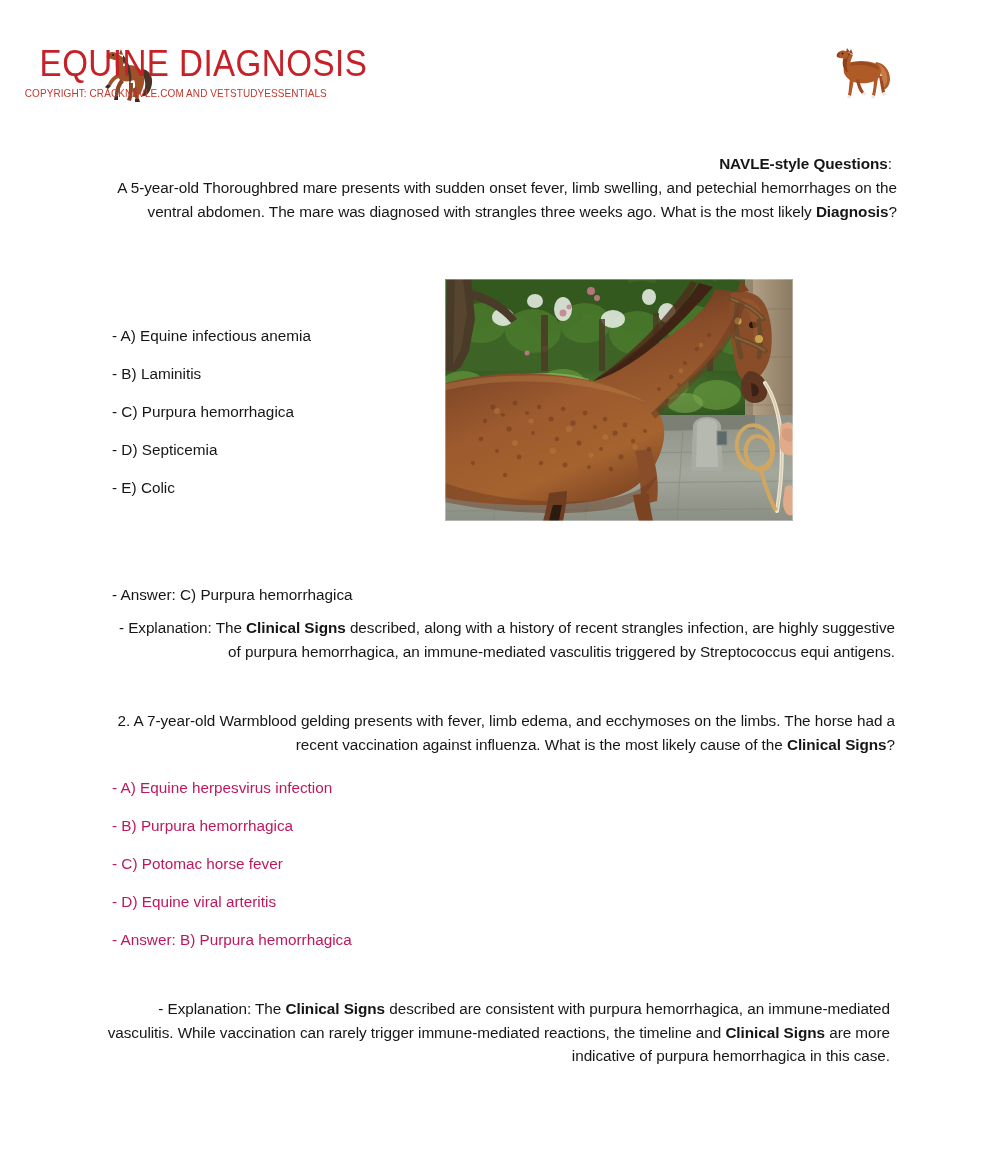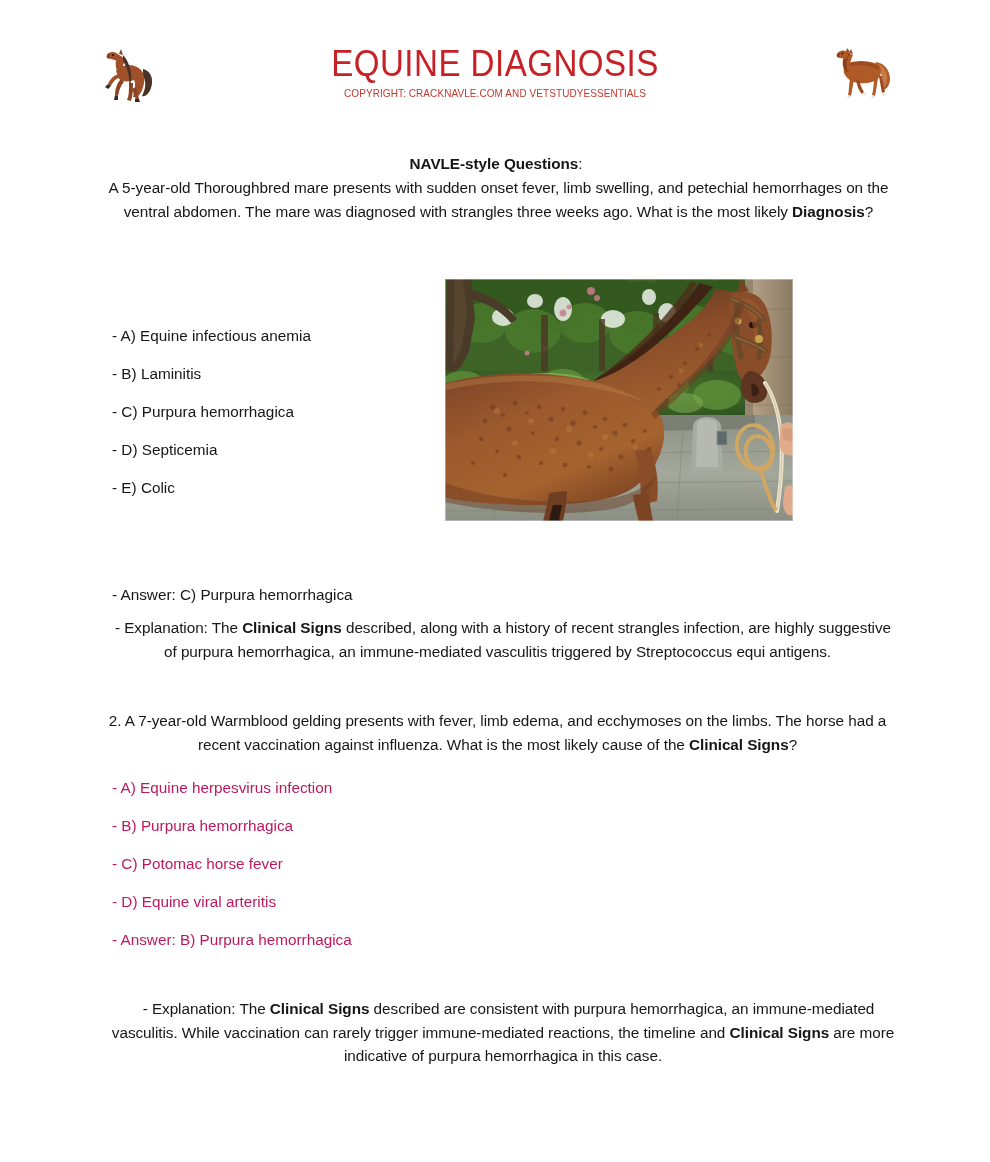--- a/index.html
+++ b/index.html
@@ -32,21 +32,20 @@
     left: 824px;
     top: 48px;
     width: 72px;
     height: 52px;
   }
   .title-block {
     position: absolute;
     left: 0;
     top: 44px;
     width: 990px;
-    text-align: center;
   }
   .brand-title {
     font-family: "Liberation Sans", sans-serif;
     font-size: 36px;
     line-height: 40px;
     letter-spacing: 0.5px;
     color: #c62127;
     font-weight: 400;
     transform: scaleX(0.92);
     transform-origin: center;
@@ -69,21 +68,21 @@
     position: absolute;
     left: 100px;
     top: 0;
     width: 792px;
   }
   .p {
     font-size: 15.3px;
     line-height: 23.5px;
     color: #161616;
     margin: 0;
-    text-align: center;
+    text-align: right;
     letter-spacing: -0.05px;
   }
   .p b, .p strong { font-weight: 700; }
 
   .heading-line { position: absolute; left: 0; top: 152px; width: 792px; }
   .stem1 { position: absolute; left: 0; top: 176px; width: 797px; }
 
   .opt-list-1 { position: absolute; left: 12px; top: 317px; width: 340px; }
   .opt-list-1 .opt { font-size: 15.3px; line-height: 38px; color: #161616; white-space: nowrap; }
 
@@ -91,21 +90,21 @@
   .answer1 .opt { font-size: 15.3px; line-height: 23px; color: #161616; margin-top: 39px; }
 
   .expl1 { position: absolute; left: 0; top: 580px; width: 795px; margin-top: 36px; }
   .expl1 .first-indent { display: inline-block; width: 11px; }
 
   .stem2 { position: absolute; left: 0; top: 709px; width: 795px; }
 
   .opt-list-2 { position: absolute; left: 12px; top: 769px; width: 420px; }
   .opt-list-2 .opt { font-size: 15.3px; line-height: 38px; color: #be185d; white-space: nowrap; }
 
-  .expl2 { position: absolute; left: 0; top: 997px; width: 790px; margin-left: 8px; }
+  .expl2 { position: absolute; left: 0; top: 997px; width: 790px; }
   .expl2 .first-indent { display: inline-block; width: 11px; }
 
   
   .photo {
     position: absolute;
     left: 445px;
     top: 279px;
     width: 348px;
     height: 242px;
     overflow: hidden;

